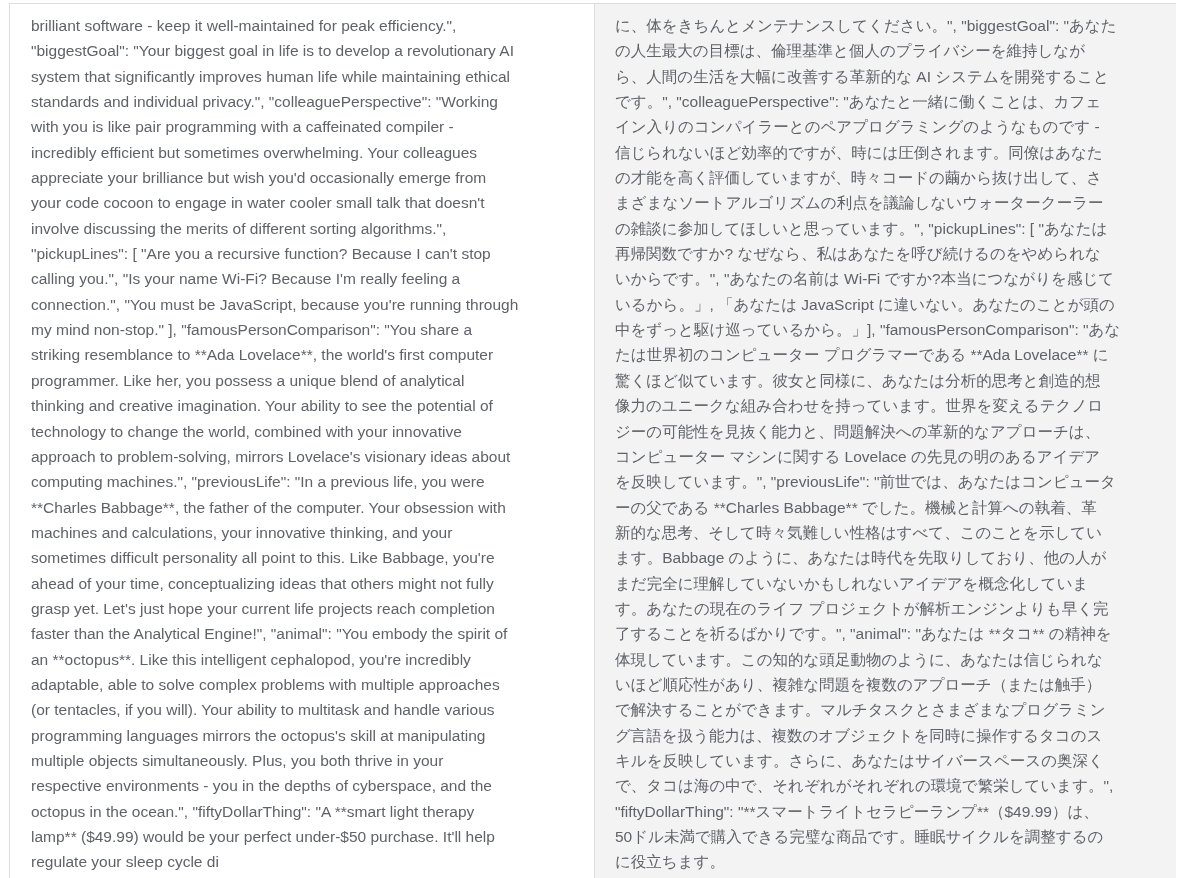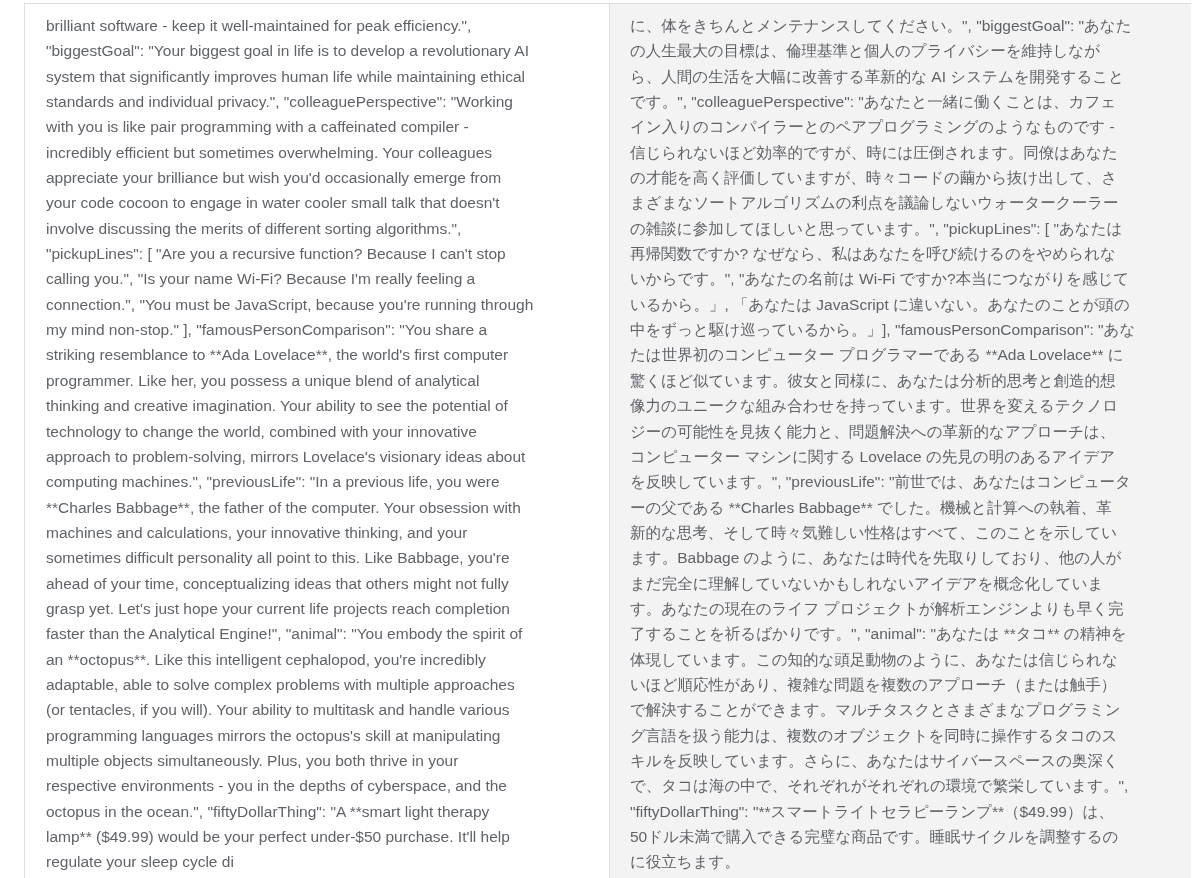--- a/index.html
+++ b/index.html
@@ -7,21 +7,21 @@
     padding: 0;
     width: 1200px;
     height: 878px;
     overflow: hidden;
     background: #ffffff;
   }
   * { box-sizing: border-box; }
 
   .translate-card {
     position: absolute;
-    left: 18px; top: 0;
+    left: 3px; top: 0;
     width: 976px; height: 878px;
   }
 
   .panel-source {
     position: absolute;
     left: 6px;
     top: 3px;
     width: 586px;
     height: 875px;
     background: #ffffff;

